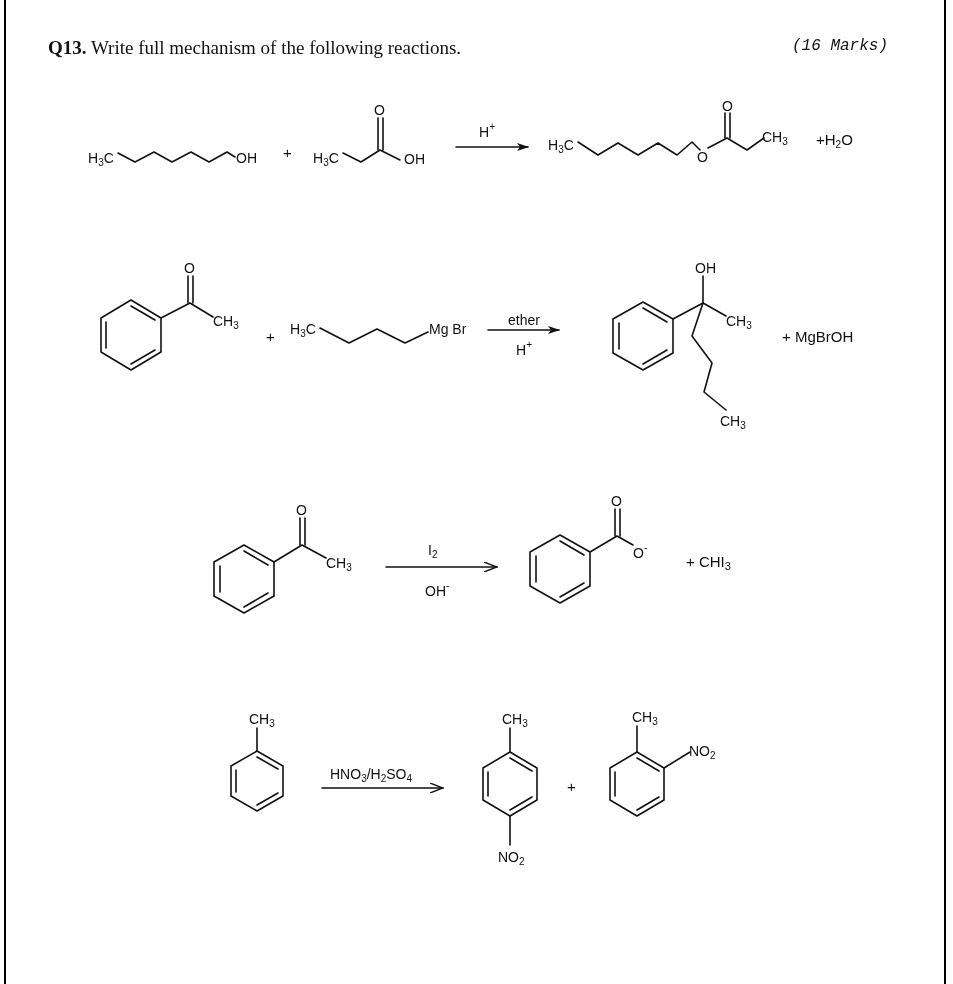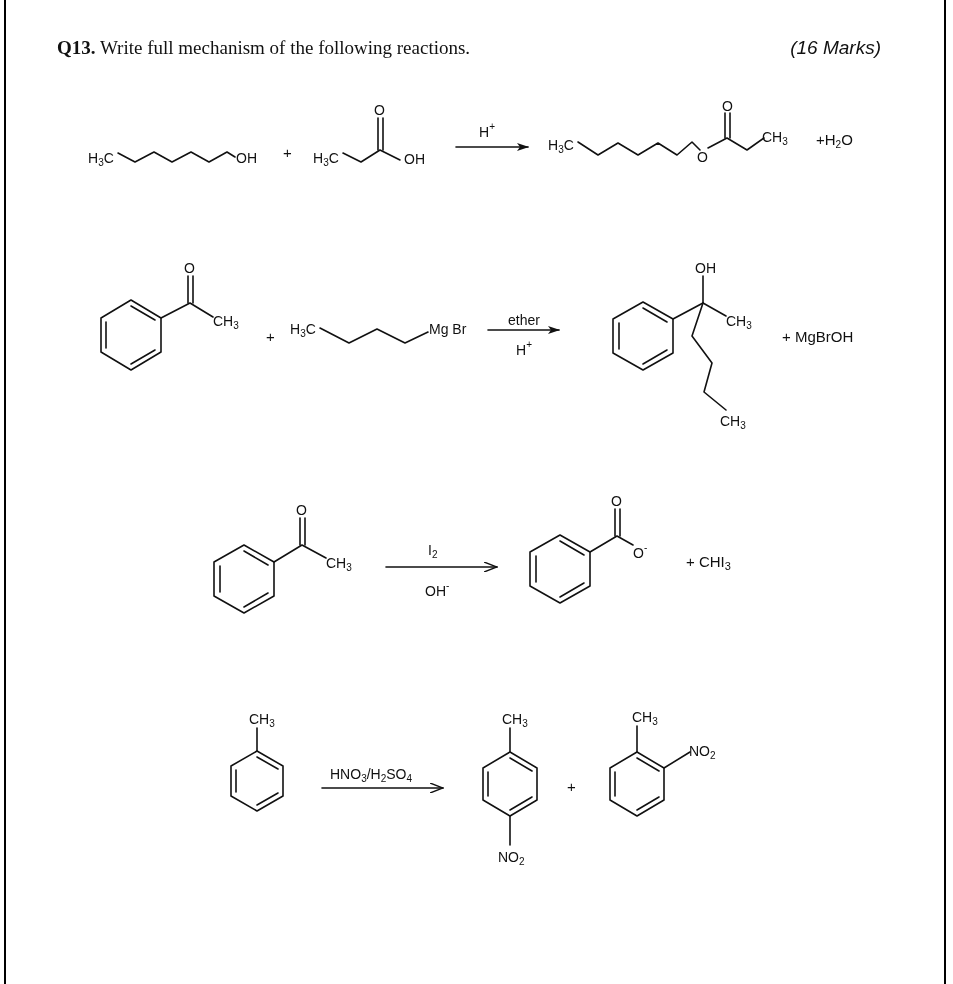--- a/index.html
+++ b/index.html
@@ -2,27 +2,27 @@
 <html><head>
 <meta charset="utf-8">
 <style>
   html, body { margin: 0; padding: 0; background: #ffffff; }
   body { width: 953px; height: 984px; position: relative; overflow: hidden; }
   .page {
     position: absolute; left: 4px; top: 0; width: 942px; height: 984px;
     border-left: 2px solid #000; border-right: 2px solid #000; box-sizing: border-box;
   }
   .question {
-    position: absolute; left: 57px; top: 37px;
+    position: absolute; left: 48px; top: 37px;
     font-family: "Liberation Serif", "DejaVu Serif", serif; font-size: 19px; color: #111;
   }
   .question b { font-weight: bold; }
   .marks {
-    position: absolute; right: 72px; top: 37px;
-    font-family: Liberation Sans, sans-serif; font-size: 19px; font-style: italic; color: #111;
+    position: absolute; right: 65px; top: 37px;
+    font-family: Liberation Mono, monospace; font-size: 16px; font-style: italic; color: #111;
   }
   svg.scheme { position: absolute; left: 0; top: 0; }
   svg text { font-family: "Liberation Sans", "DejaVu Sans", sans-serif; fill: #111; }
   .bond { stroke: #111; stroke-width: 1.6; fill: none; stroke-linecap: round; stroke-linejoin: round; }
 </style>
 </head>
 <body>
 
 <div class="page">
 </div>

